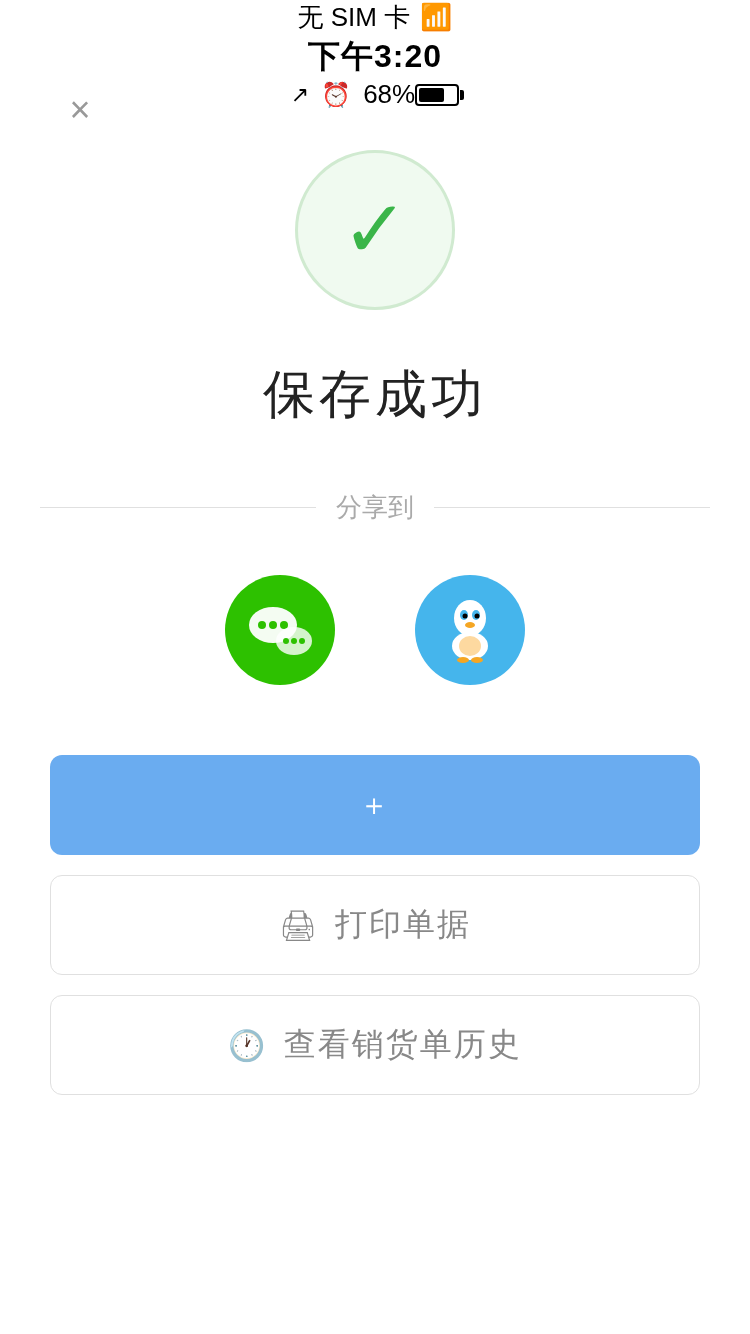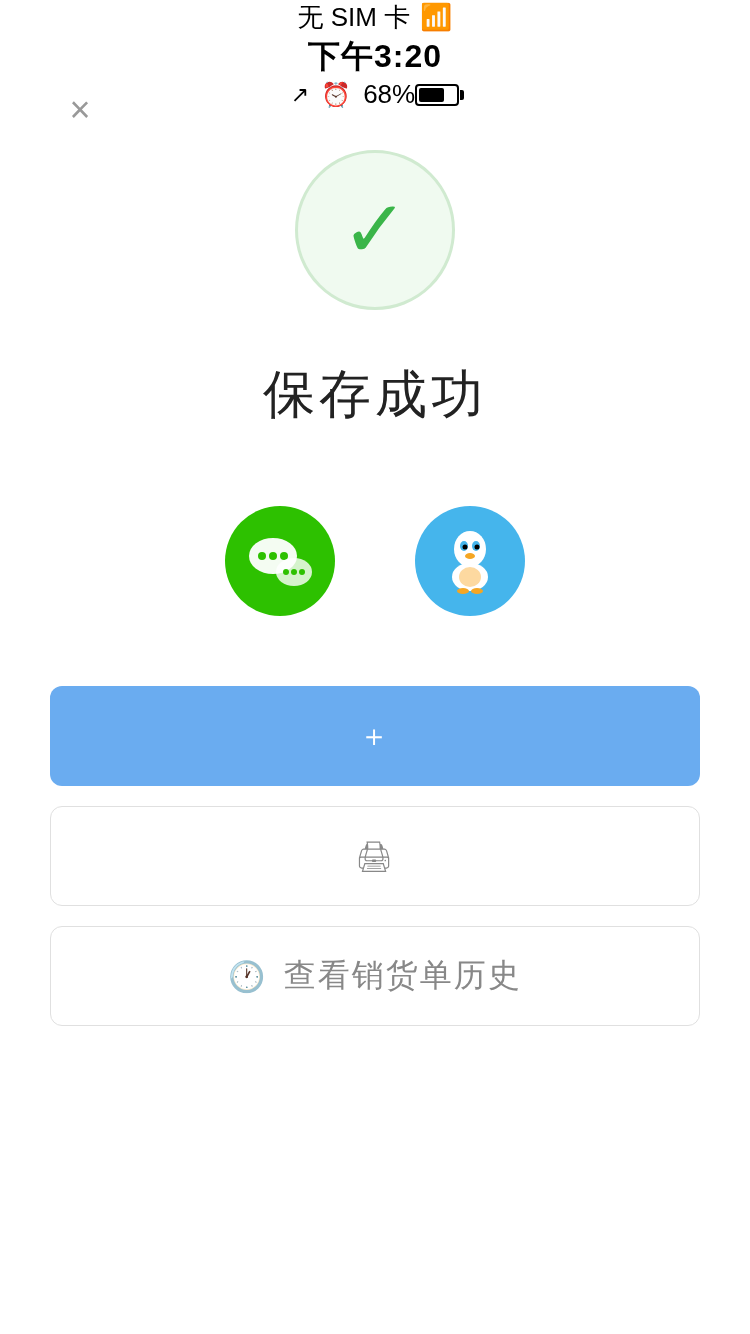--- a/index.html
+++ b/index.html
@@ -133,21 +133,21 @@
       font-size: 80px;
       color: #3ab549;
       line-height: 1;
     }
 
     
     .success-title {
       font-size: 52px;
       font-weight: 500;
       color: #222;
-      margin-bottom: 76px;
+      margin-bottom: 60px;
       letter-spacing: 4px;
     }
 
     
     .share-section {
       width: 100%;
       padding: 0 40px;
       margin-bottom: 50px;
     }
 
@@ -272,20 +272,25 @@
 
 <div class="main-content">
 
   <div class="success-circle">
     <span class="check-mark">✓</span>
   </div>
 
   <div class="success-title">保存成功</div>
 
   <div class="share-section">
+    <div class="share-divider">
+      <div class="divider-line"></div>
+      <span class="share-label">分享到</span>
+      <div class="divider-line"></div>
+    </div>
 
     <div class="share-icons">
 
       <div class="share-icon-btn wechat-btn">
         <svg class="wechat-icon-svg" viewBox="0 0 65 55" fill="white">
 
           <ellipse cx="25" cy="22" rx="24" ry="18" fill="white" opacity="0.95"></ellipse>
           <circle cx="14" cy="22" r="4" fill="#2dc100"></circle>
           <circle cx="25" cy="22" r="4" fill="#2dc100"></circle>
           <circle cx="36" cy="22" r="4" fill="#2dc100"></circle>
@@ -321,20 +326,21 @@
   </div>
 
   <div class="action-buttons">
 
     <button class="btn btn-primary">
       <span class="btn-icon">＋</span>
     </button>
 
     <button class="btn btn-secondary">
       <span class="btn-icon">🖨</span>
+      <span>打印单据</span>
     </button>
 
     <button class="btn btn-secondary">
       <span class="btn-icon">🕐</span>
       <span>查看销货单历史</span>
     </button>
 
   </div>
 
 </div>

